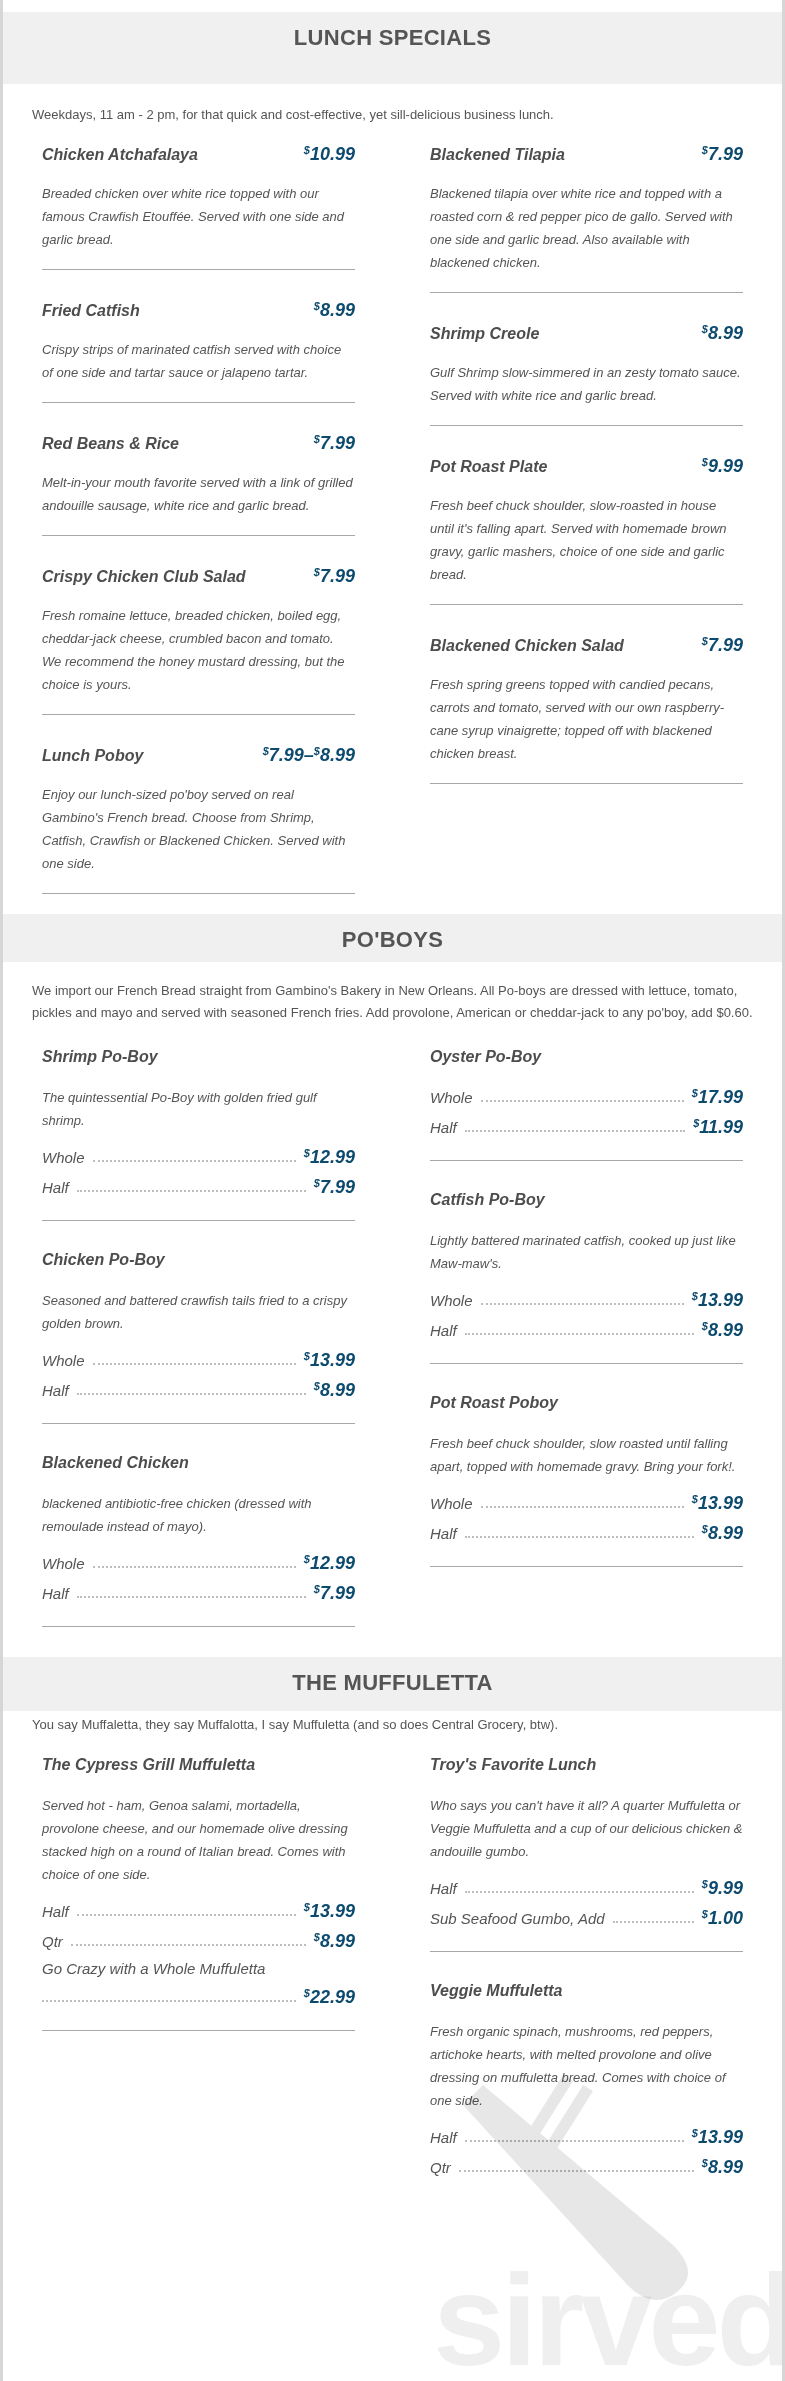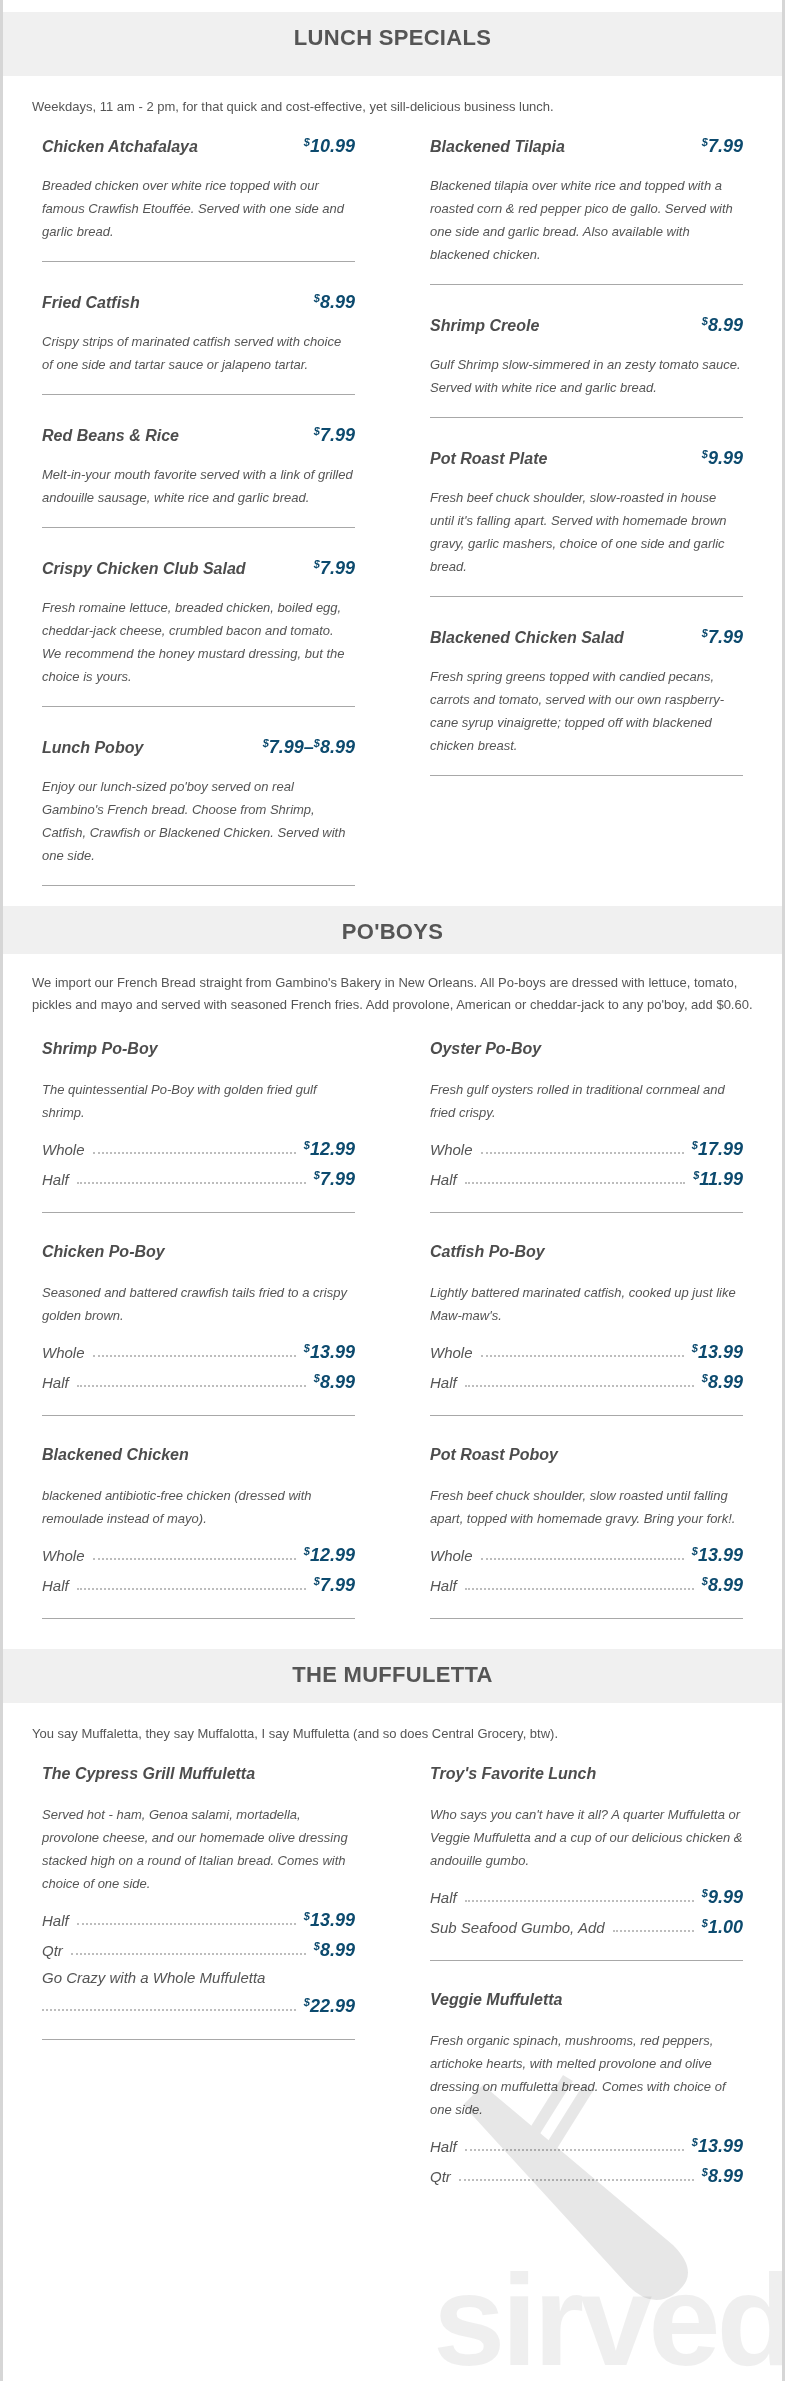--- a/index.html
+++ b/index.html
@@ -122,21 +122,21 @@
       letter-spacing: -4px;
       pointer-events: none;
     }
   </style>
 </head>
 <body>
 
 <div class="page">
 
   <section>
-    <div class="section-header" style="height:64px;padding-top:13px;">
+    <div class="section-header" style="height:72px;padding-top:13px;">
       <h2>LUNCH SPECIALS</h2>
     </div>
     <p class="intro" style="margin-top:20px;margin-bottom:18px;">Weekdays, 11 am - 2 pm, for that quick and cost-effective, yet sill-delicious business lunch.</p>
 
     <div class="columns">
       <div class="col">
         <div class="item">
           <div class="item-head">
             <span class="item-name">Chicken Atchafalaya</span>
             <span class="item-price"><span class="cur">$</span><span>10.99</span></span>
@@ -280,21 +280,20 @@
           </div>
           <hr class="divider">
         </div>
       </div>
 
       <div class="col">
         <div class="item">
           <div class="item-head">
               <span class="item-name">Oyster Po-Boy</span>
             </div>
-          <p class="item-desc">Fresh gulf oysters rolled in traditional cornmeal and fried crispy.</p>
           <div class="options">
             <div class="opt">
                 <span class="opt-label">Whole</span>
                 <span class="opt-dots"></span>
                 <span class="opt-price"><span class="cur">$</span><span>17.99</span></span>
               </div>
             <div class="opt">
                 <span class="opt-label">Half</span>
                 <span class="opt-dots"></span>
                 <span class="opt-price"><span class="cur">$</span><span>11.99</span></span>
@@ -341,21 +340,21 @@
           <hr class="divider" style="margin-bottom:20px;">
         </div>
       </div>
     </div>
   </section>
 
   <section>
     <div class="section-header" style="height:54px;padding-top:13px;">
       <h2>THE MUFFULETTA</h2>
     </div>
-    <p class="intro" style="margin-top:20px;margin-bottom:20px;">You say Muffaletta, they say Muffalotta, I say Muffuletta (and so does Central Grocery, btw).</p>
+    <p class="intro" style="margin-top:3px;margin-bottom:20px;">You say Muffaletta, they say Muffalotta, I say Muffuletta (and so does Central Grocery, btw).</p>
 
     <div class="columns">
       <div class="col">
         <div class="item">
           <div class="item-head">
               <span class="item-name">The Cypress Grill Muffuletta</span>
             </div>
           <p class="item-desc">Served hot - ham, Genoa salami, mortadella, provolone cheese, and our homemade olive dressing stacked high on a round of Italian bread. Comes with choice of one side.</p>
           <div class="options">
             <div class="opt">

